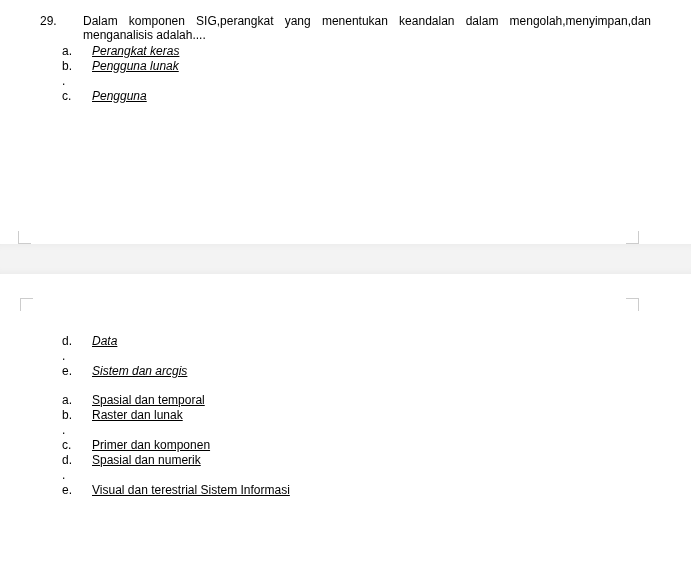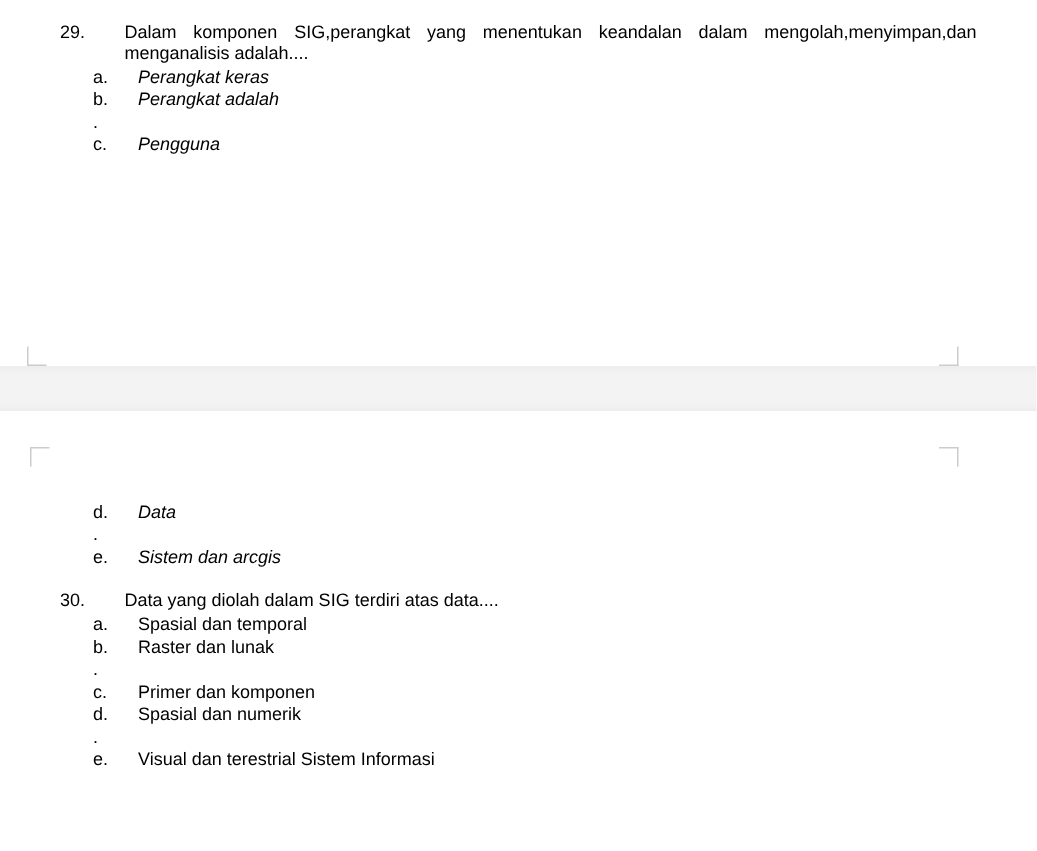--- a/index.html
+++ b/index.html
@@ -38,20 +38,21 @@
       margin-left: 22px;
       margin-bottom: 0px;
       line-height: 15px;
     }
     .opt-letter {
       width: 30px;
       flex-shrink: 0;
     }
     .opt-text {
       flex: 1;
+      text-decoration: underline;
     }
     .italic {
       font-style: italic;
     }
     .corner {
       position: absolute;
       width: 12px;
       height: 12px;
     }
     .corner-tl { border-top: 1px solid #ccc; border-left: 1px solid #ccc; }
@@ -70,21 +71,21 @@
   <div class="q-row">
     <div class="q-num">29.</div>
     <div class="q-text">Dalam komponen SIG,perangkat yang menentukan keandalan dalam mengolah,menyimpan,dan menganalisis adalah....</div>
   </div>
   <div class="opt-row">
     <div class="opt-letter">a.</div>
     <div class="opt-text italic">Perangkat keras</div>
   </div>
   <div class="opt-row">
     <div class="opt-letter">b.</div>
-    <div class="opt-text italic">Perangkat adalah</div>
+    <div class="opt-text italic">Pengguna lunak</div>
   </div>
   <div class="opt-row">
     <div class="opt-letter">.</div>
     <div class="opt-text"></div>
   </div>
   <div class="opt-row">
     <div class="opt-letter">c.</div>
     <div class="opt-text italic">Pengguna</div>
   </div>
   <div class="corner corner-bl"></div>
@@ -103,24 +104,20 @@
   </div>
   <div class="opt-row">
     <div class="opt-letter">.</div>
     <div class="opt-text"></div>
   </div>
   <div class="opt-row" style="margin-bottom:14px;">
     <div class="opt-letter">e.</div>
     <div class="opt-text italic">Sistem dan arcgis</div>
   </div>
 
-  <div class="q-row">
-    <div class="q-num">30.</div>
-    <div class="q-text">Data yang diolah dalam SIG terdiri atas data....</div>
-  </div>
   <div class="opt-row">
     <div class="opt-letter">a.</div>
     <div class="opt-text">Spasial dan temporal</div>
   </div>
   <div class="opt-row">
     <div class="opt-letter">b.</div>
     <div class="opt-text">Raster dan lunak</div>
   </div>
   <div class="opt-row">
     <div class="opt-letter">.</div>

